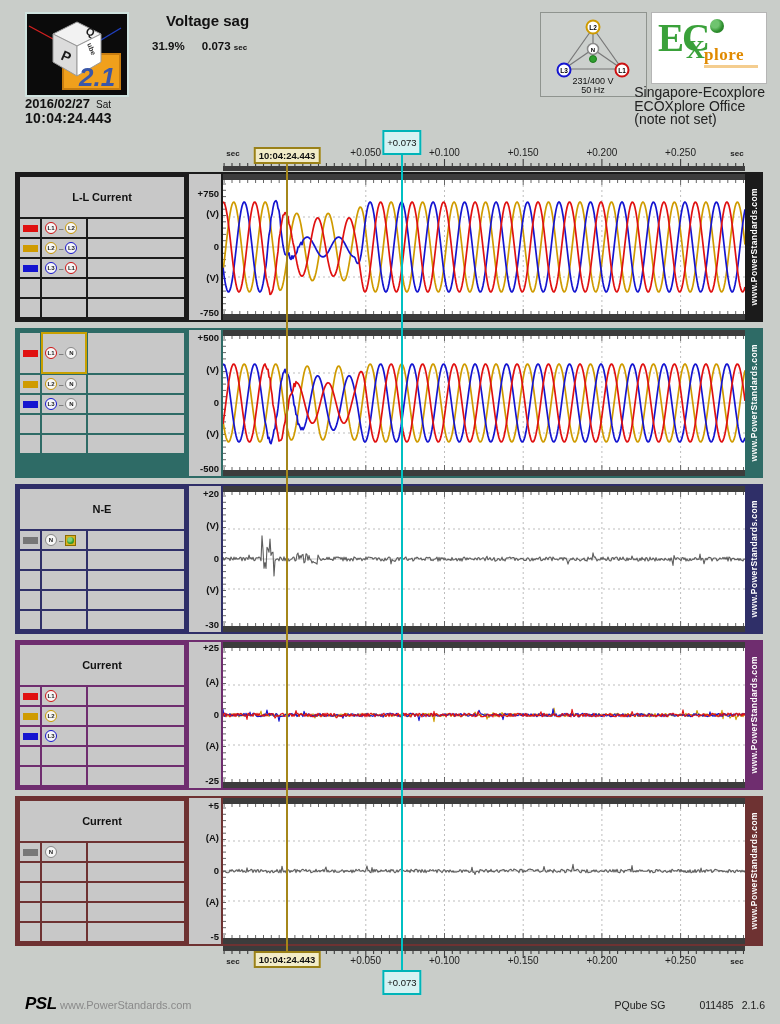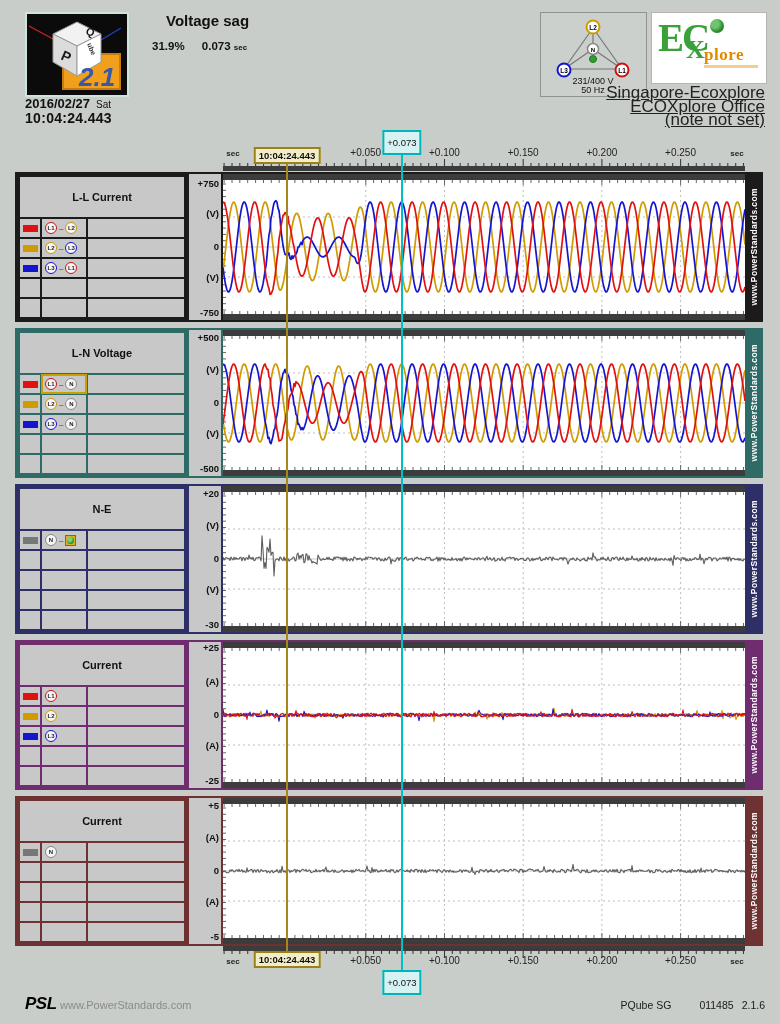--- a/index.html
+++ b/index.html
@@ -22,21 +22,21 @@
            background:#fff;border:1px solid #b5b5b5;overflow:hidden;}
   .eco-ec{position:absolute;left:6px;top:2px;font-family:"Liberation Serif",serif;
           font-weight:bold;font-size:39px;color:#3aa13a;letter-spacing:-2px;}
   .eco-globe{position:absolute;left:58px;top:6px;width:14px;height:14px;border-radius:50%;
              background:radial-gradient(circle at 35% 35%,#6fc46f 0 30%,#2f8f2f 60%,#1d6f1d);}
   .eco-x{position:absolute;left:34px;top:22px;font-family:"Liberation Serif",serif;
          font-weight:bold;font-size:26px;color:#3aa13a;}
   .eco-plore{position:absolute;left:52px;top:32px;font-family:"Liberation Serif",serif;
              font-weight:bold;font-size:17px;color:#e08a00;letter-spacing:.5px;}
   .eco-tag{position:absolute;left:52px;top:52px;width:54px;height:3px;background:#f0b860;opacity:.7;}
-  .site-text{position:absolute;right:15px;top:86px;text-align:right;font-size:17px;line-height:13.5px;color:#222;text-decoration:underline;}
+  .site-text{position:absolute;right:15px;top:86px;font-size:14px;line-height:13.5px;color:#222;}
 
   
   .tick-label{position:absolute;transform:translateX(-50%);font-size:10px;color:#222;white-space:nowrap;}
   .sec-label{position:absolute;transform:translateX(-50%);font-size:8px;font-weight:bold;color:#222;}
   .gold-box{position:absolute;transform:translateX(-50%);z-index:12;background:#f2ecc8;
             border:2px solid #9a8118;font-size:9.5px;font-weight:bold;padding:1px 3px;white-space:nowrap;}
   .cyan-box{position:absolute;transform:translateX(-50%);z-index:12;background:#d6f2f2;
             border:2px solid #00b4b8;font-size:9.5px;padding:5px 3px;white-space:nowrap;}
   .cursor-line{position:absolute;width:2px;z-index:10;}
   .ruler{position:absolute;left:223px;width:522px;height:12px;}
@@ -67,21 +67,21 @@
   .plot svg{position:absolute;left:0;top:0;}
   .sideurl{width:14px;display:flex;align-items:center;justify-content:center;background:var(--fc);}
   .sideurl span{writing-mode:vertical-rl;transform:rotate(180deg);color:#fff;
                 font-size:8.5px;font-weight:bold;letter-spacing:.4px;white-space:nowrap;}
 
   
   .psl{position:absolute;left:25px;top:994px;font-size:17px;font-weight:bold;font-style:italic;
        color:#000000;letter-spacing:-.5px;}
   .psl-url{position:absolute;left:60px;top:999px;font-size:11px;color:#8a8a8a;}
   .foot-right{position:absolute;right:15px;top:999px;display:flex;gap:8px;font-size:10.5px;color:#1a1a1a;}
-  .foot-right .dev{margin-right:20px;}
+  .foot-right .dev{margin-right:26px;}
 </style>
 </head>
 <body>
 
 <div id="page">
 
   <div class="logo-box">
     <svg width="96" height="77" viewBox="0 0 96 77">
       <line x1="2" y1="12" x2="50" y2="38" stroke="#d02020" stroke-width="1.4"></line>
       <line x1="94" y1="14" x2="54" y2="38" stroke="#2040c0" stroke-width="1.4"></line>
@@ -260,21 +260,21 @@
           </div>
           <div class="cell"></div>
           <div class="cell"></div>
           <div class="cell lbl"></div>
           <div class="cell"></div>
           <div class="cell"></div>
           <div class="cell lbl"></div>
           <div class="cell"></div>
         </div>
     <div class="ystrip">
-          <span style="top: 4px; margin-left: 32px;">+750</span>
+          <span style="top: 14px; margin-left: 32px;">+750</span>
           <span style="top: 34px;">(V)</span>
           <span style="top: 67px;">0</span>
           <span style="top: 98px;">(V)</span>
           <span style="bottom: 2px;">-750</span>
         </div>
     <div class="plot">
           <svg viewBox="0 0 522 146" width="100%" height="100%" preserveAspectRatio="none">
             <rect x="0" y="0" width="522" height="146" fill="#fff"></rect>
             <line x1="142.8" y1="6" x2="142.8" y2="140" stroke="#bdbdbd" stroke-width="1" stroke-dasharray="2 3"></line>
             <line x1="221.5" y1="6" x2="221.5" y2="140" stroke="#bdbdbd" stroke-width="1" stroke-dasharray="2 3"></line>
@@ -445,21 +445,20 @@
             <polyline points="0,93.7 1,101.2 2,107.6 3,112.6 4,116.1 5,117.8 6,117.8 7,115.9 8,112.4 9,107.3 10,100.9 11,93.3 12,84.9 13,76.1 14,67.1 15,58.4 16,50.2 17,43.0 18,36.9 19,32.3 20,29.3 21,28.0 22,28.6 23,30.8 24,34.8 25,40.2 26,47.0 27,54.8 28,63.3 29,72.2 30,81.2 31,89.8 32,97.7 33,104.7 34,110.4 35,114.6 36,117.2 37,118.0 38,117.0 39,114.3 40,109.9 41,104.1 42,97.0 43,91.9 44,82.2 45,70.3 46,61.0 47,56.3 48,43.9 49,40.3 50,33.9 51,29.3 52,27.4 53,26.7 54,28.4 55,34.1 56,36.6 57,44.1 58,56.6 59,64.1 60,71.5 61,76.4 62,80.2 63,80.8 64,82.2 65,80.1 66,79.0 67,84.4 68,85.4 69,81.8 70,84.5 71,82.1 72,81.6 73,79.9 74,78.0 75,73.0 76,73.0 77,70.5 78,68.3 79,70.7 80,66.3 81,65.0 82,64.0 83,63.4 84,63.1 85,63.2 86,63.8 87,64.6 88,65.8 89,67.3 90,69.1 91,71.0 92,72.9 93,74.9 94,76.8 95,78.5 96,80.0 97,81.3 98,82.2 99,82.7 100,82.9 101,82.7 102,82.1 103,81.1 104,79.8 105,78.2 106,76.5 107,74.5 108,72.6 109,70.6 110,68.8 111,67.1 112,65.6 113,64.5 114,63.6 115,63.2 116,63.1 117,63.5 118,64.2 119,65.2 120,66.6 121,68.2 122,70.0 123,72.0 124,73.9 125,75.9 126,77.7 127,79.3 128,80.7 129,81.8 130,82.5 131,82.9 132,83.8 133,86.8 134,88.9 135,89.5 136,88.6 137,85.9 138,81.3 139,74.9 140,67.1 141,58.0 142,49.6 143,42.5 144,36.5 145,32.0 146,29.1 147,28.0 148,28.7 149,31.1 150,35.2 151,40.7 152,47.6 153,55.5 154,64.0 155,73.0 156,81.9 157,90.5 158,98.3 159,105.2 160,110.8 161,114.9 162,117.3 163,118.0 164,116.9 165,114.0 166,109.5 167,103.6 168,96.4 169,88.3 170,79.7 171,70.7 172,61.8 173,53.4 174,45.8 175,39.2 176,34.0 177,30.3 178,28.3 179,28.1 180,29.7 181,33.0 182,37.9 183,44.2 184,51.6 185,59.9 186,68.7 187,77.6 188,86.4 189,94.7 190,102.1 191,108.3 192,113.1 193,116.4 194,117.9 195,117.6 196,115.6 197,111.9 198,106.6 199,100.0 200,92.3 201,83.9 202,75.0 203,66.1 204,57.4 205,49.3 206,42.2 207,36.3 208,31.9 209,29.1 210,28.0 211,28.7 212,31.2 213,35.4 214,41.0 215,47.9 216,55.8 217,64.4 218,73.3 219,82.2 220,90.8 221,98.6 222,105.5 223,111.0 224,115.0 225,117.4 226,118.0 227,116.8 228,113.9 229,109.3 230,103.3 231,96.1 232,88.0 233,79.3 234,70.3 235,61.5 236,53.1 237,45.5 238,39.0 239,33.8 240,30.2 241,28.3 242,28.2 243,29.8 244,33.2 245,38.1 246,44.4 247,51.9 248,60.2 249,69.0 250,78.0 251,86.8 252,95.0 253,102.3 254,108.5 255,113.3 256,116.5 257,117.9 258,117.6 259,115.5 260,111.7 261,106.4 262,99.7 263,92.0 264,83.5 265,74.7 266,65.7 267,57.0 268,49.0 269,41.9 270,36.1 271,31.7 272,29.0 273,28.0 274,28.8 275,31.4 276,35.6 277,41.2 278,48.2 279,56.1 280,64.7 281,73.7 282,82.6 283,91.1 284,98.9 285,105.7 286,111.2 287,115.1 288,117.4 289,118.0 290,116.7 291,113.7 292,109.1 293,103.1 294,95.8 295,87.7 296,78.9 297,70.0 298,61.1 299,52.8 300,45.2 301,38.7 302,33.6 303,30.1 304,28.3 305,28.2 306,29.9 307,33.3 308,38.3 309,44.7 310,52.2 311,60.6 312,69.4 313,78.3 314,87.1 315,95.3 316,102.6 317,108.7 318,113.4 319,116.6 320,117.9 321,117.5 322,115.4 323,111.5 324,106.1 325,99.4 326,91.7 327,83.2 328,74.3 329,65.3 330,56.7 331,48.7 332,41.7 333,35.9 334,31.6 335,28.9 336,28.0 337,28.9 338,31.5 339,35.8 340,41.5 341,48.5 342,56.5 343,65.1 344,74.0 345,82.9 346,91.4 347,99.2 348,105.9 349,111.4 350,115.3 351,117.5 352,117.9 353,116.6 354,113.6 355,108.9 356,102.8 357,95.5 358,87.3 359,78.6 360,69.6 361,60.8 362,52.5 363,44.9 364,38.5 365,33.5 366,30.0 367,28.2 368,28.2 369,30.0 370,33.5 371,38.6 372,45.0 373,52.5 374,60.9 375,69.7 376,78.7 377,87.4 378,95.6 379,102.9 380,108.9 381,113.6 382,116.6 383,118.0 384,117.5 385,115.2 386,111.3 387,105.9 388,99.1 389,91.3 390,82.8 391,73.9 392,65.0 393,56.4 394,48.4 395,41.4 396,35.7 397,31.4 398,28.8 399,28.0 400,28.9 401,31.6 402,36.0 403,41.8 404,48.8 405,56.8 406,65.5 407,74.4 408,83.3 409,91.8 410,99.5 411,106.2 412,111.6 413,115.4 414,117.5 415,117.9 416,116.5 417,113.4 418,108.7 419,102.5 420,95.2 421,87.0 422,78.2 423,69.3 424,60.5 425,52.1 426,44.6 427,38.3 428,33.3 429,29.9 430,28.2 431,28.3 432,30.1 433,33.7 434,38.8 435,45.3 436,52.9 437,61.2 438,70.1 439,79.1 440,87.8 441,95.9 442,103.1 443,109.2 444,113.8 445,116.7 446,118.0 447,117.4 448,115.1 449,111.1 450,105.6 451,98.8 452,91.0 453,82.5 454,73.6 455,64.6 456,56.0 457,48.1 458,41.2 459,35.5 460,31.3 461,28.8 462,28.0 463,29.0 464,31.8 465,36.2 466,42.0 467,49.1 468,57.1 469,65.8 470,74.8 471,83.6 472,92.1 473,99.8 474,106.4 475,111.7 476,115.5 477,117.6 478,117.9 479,116.4 480,113.2 481,108.4 482,102.2 483,94.9 484,86.6 485,77.9 486,68.9 487,60.1 488,51.8 489,44.4 490,38.0 491,33.1 492,29.8 493,28.2 494,28.3 495,30.2 496,33.9 497,39.0 498,45.6 499,53.2 500,61.6 501,70.5 502,79.4 503,88.1 504,96.2 505,103.4 506,109.4 507,113.9 508,116.8 509,118.0 510,117.4 511,115.0 512,110.9 513,105.4 514,98.5 515,90.7 516,82.1 517,73.2 518,64.3 519,55.7 520,47.8 521,40.9 522,35.3" fill="none" stroke="#1515d0" stroke-width="1.7" stroke-linejoin="round"></polyline>
             <polyline points="0,28.0 1,28.5 2,30.8 3,34.7 4,40.2 5,46.9 6,54.7 7,63.2 8,72.1 9,81.1 10,89.7 11,97.6 12,104.6 13,110.3 14,114.6 15,117.2 16,118.0 17,117.0 18,114.3 19,110.0 20,104.2 21,97.1 22,89.1 23,80.5 24,71.5 25,62.7 26,54.2 27,46.4 28,39.8 29,34.4 30,30.6 31,28.4 32,28.1 33,29.5 34,32.6 35,37.4 36,43.5 37,50.9 38,59.1 39,67.8 40,76.8 41,85.6 42,93.9 43,103.2 44,107.1 45,111.8 46,114.8 47,120.4 48,120.0 49,117.9 50,114.9 51,109.2 52,102.9 53,93.7 54,84.7 55,77.4 56,65.2 57,59.7 58,52.3 59,47.0 60,41.3 61,40.8 62,38.6 63,39.0 64,43.0 65,42.5 66,49.7 67,52.2 68,57.1 69,63.4 70,68.7 71,72.7 72,78.5 73,84.1 74,89.2 75,93.7 76,97.4 77,100.1 78,101.8 79,102.2 80,101.6 81,99.8 82,96.9 83,93.1 84,88.5 85,83.3 86,77.6 87,71.8 88,66.0 89,60.6 90,55.6 91,51.2 92,47.8 93,45.4 94,44.0 95,43.8 96,44.8 97,46.9 98,50.0 99,54.0 100,58.8 101,64.2 102,69.9 103,75.7 104,81.4 105,86.8 106,91.6 107,95.7 108,98.9 109,101.1 110,102.2 111,102.0 112,100.8 113,98.4 114,95.0 115,90.8 116,85.8 117,80.4 118,74.6 119,68.8 120,63.1 121,57.9 122,53.2 123,49.3 124,46.4 125,44.5 126,43.8 127,44.2 128,45.7 129,48.4 130,52.0 131,56.4 132,61.4 133,66.7 134,72.9 135,79.8 136,87.0 137,94.3 138,101.3 139,107.7 140,113.0 141,117.0 142,118.0 143,116.9 144,114.1 145,109.6 146,103.7 147,96.5 148,88.5 149,79.8 150,70.8 151,62.0 152,53.5 153,45.9 154,39.3 155,34.0 156,30.4 157,28.4 158,28.1 159,29.7 160,33.0 161,37.8 162,44.1 163,51.5 164,59.8 165,68.5 166,77.5 167,86.3 168,94.6 169,102.0 170,108.2 171,113.1 172,116.3 173,117.9 174,117.6 175,115.6 176,111.9 177,106.7 178,100.1 179,92.4 180,84.0 181,75.1 182,66.2 183,57.5 184,49.4 185,42.3 186,36.4 187,31.9 188,29.1 189,28.0 190,28.7 191,31.2 192,35.3 193,40.9 194,47.8 195,55.7 196,64.3 197,73.2 198,82.1 199,90.7 200,98.5 201,105.4 202,110.9 203,115.0 204,117.4 205,118.0 206,116.8 207,113.9 208,109.4 209,103.4 210,96.2 211,88.1 212,79.4 213,70.5 214,61.6 215,53.2 216,45.6 217,39.1 218,33.9 219,30.2 220,28.3 221,28.2 222,29.8 223,33.1 224,38.0 225,44.4 226,51.8 227,60.1 228,68.9 229,77.9 230,86.6 231,94.9 232,102.2 233,108.4 234,113.2 235,116.4 236,117.9 237,117.6 238,115.5 239,111.7 240,106.4 241,99.8 242,92.1 243,83.7 244,74.8 245,65.8 246,57.2 247,49.1 248,42.0 249,36.2 250,31.8 251,29.0 252,28.0 253,28.8 254,31.3 255,35.5 256,41.2 257,48.1 258,56.0 259,64.6 260,73.6 261,82.5 262,91.0 263,98.8 264,105.6 265,111.1 266,115.1 267,117.4 268,118.0 269,116.7 270,113.8 271,109.2 272,103.1 273,95.9 274,87.8 275,79.1 276,70.1 277,61.3 278,52.9 279,45.3 280,38.8 281,33.7 282,30.1 283,28.3 284,28.2 285,29.9 286,33.3 287,38.3 288,44.6 289,52.1 290,60.4 291,69.3 292,78.2 293,87.0 294,95.2 295,102.5 296,108.7 297,113.4 298,116.5 299,117.9 300,117.5 301,115.4 302,111.6 303,106.2 304,99.5 305,91.8 306,83.3 307,74.4 308,65.5 309,56.8 310,48.8 311,41.8 312,36.0 313,31.6 314,28.9 315,28.0 316,28.8 317,31.4 318,35.7 319,41.4 320,48.4 321,56.4 322,65.0 323,73.9 324,82.8 325,91.3 326,99.1 327,105.9 328,111.3 329,115.2 330,117.5 331,118.0 332,116.6 333,113.6 334,109.0 335,102.9 336,95.6 337,87.4 338,78.7 339,69.7 340,60.9 341,52.6 342,45.0 343,38.6 344,33.5 345,30.0 346,28.2 347,28.2 348,30.0 349,33.5 350,38.5 351,44.9 352,52.4 353,60.8 354,69.6 355,78.6 356,87.3 357,95.5 358,102.8 359,108.9 360,113.5 361,116.6 362,117.9 363,117.5 364,115.3 365,111.4 366,106.0 367,99.2 368,91.5 369,83.0 370,74.1 371,65.1 372,56.5 373,48.5 374,41.5 375,35.8 376,31.5 377,28.9 378,28.0 379,28.9 380,31.6 381,35.9 382,41.7 383,48.7 384,56.7 385,65.3 386,74.3 387,83.2 388,91.7 389,99.4 390,106.1 391,111.5 392,115.4 393,117.5 394,117.9 395,116.6 396,113.4 397,108.7 398,102.6 399,95.3 400,87.1 401,78.4 402,69.4 403,60.6 404,52.2 405,44.7 406,38.4 407,33.3 408,29.9 409,28.2 410,28.3 411,30.1 412,33.6 413,38.7 414,45.2 415,52.8 416,61.1 417,70.0 418,78.9 419,87.7 420,95.8 421,103.0 422,109.1 423,113.7 424,116.7 425,118.0 426,117.4 427,115.2 428,111.2 429,105.7 430,98.9 431,91.1 432,82.6 433,73.7 434,64.8 435,56.2 436,48.2 437,41.3 438,35.6 439,31.4 440,28.8 441,28.0 442,29.0 443,31.7 444,36.1 445,41.9 446,49.0 447,57.0 448,65.7 449,74.6 450,83.5 451,92.0 452,99.7 453,106.4 454,111.7 455,115.5 456,117.6 457,117.9 458,116.5 459,113.3 460,108.5 461,102.3 462,95.0 463,86.8 464,78.0 465,69.0 466,60.2 467,51.9 468,44.5 469,38.1 470,33.2 471,29.8 472,28.2 473,28.3 474,30.2 475,33.8 476,39.0 477,45.5 478,53.1 479,61.5 480,70.3 481,79.3 482,88.0 483,96.1 484,103.3 485,109.3 486,113.9 487,116.8 488,118.0 489,117.4 490,115.0 491,111.0 492,105.5 493,98.6 494,90.8 495,82.3 496,73.3 497,64.4 498,55.8 499,47.9 500,41.0 501,35.4 502,31.2 503,28.7 504,28.0 505,29.1 506,31.9 507,36.3 508,42.2 509,49.3 510,57.4 511,66.0 512,75.0 513,83.9 514,92.3 515,100.0 516,106.6 517,111.9 518,115.6 519,117.6 520,117.9 521,116.4 522,113.1" fill="none" stroke="#e01111" stroke-width="1.7" stroke-linejoin="round"></polyline>
           </svg>
         </div>
     <div class="sideurl">
           <span>www.PowerStandards.com</span>
         </div>
   </div>
       <div class="panel" style="--fc: #2e6b66;">
     <div class="legend">
-      <div class="legend-title">L-N Voltage</div>
     <div class="cell">
             <span class="swatch" style="background: rgb(224, 17, 17);"></span>
           </div>
           <div class="cell lbl hl">
             <span class="ring" style="border-color: rgb(204, 17, 17);">L1</span>
             <span class="sep">–</span>
             <span class="ring" style="border-color: rgb(136, 136, 136);">N</span>
           </div>
           <div class="cell"></div>
           <div class="cell">

